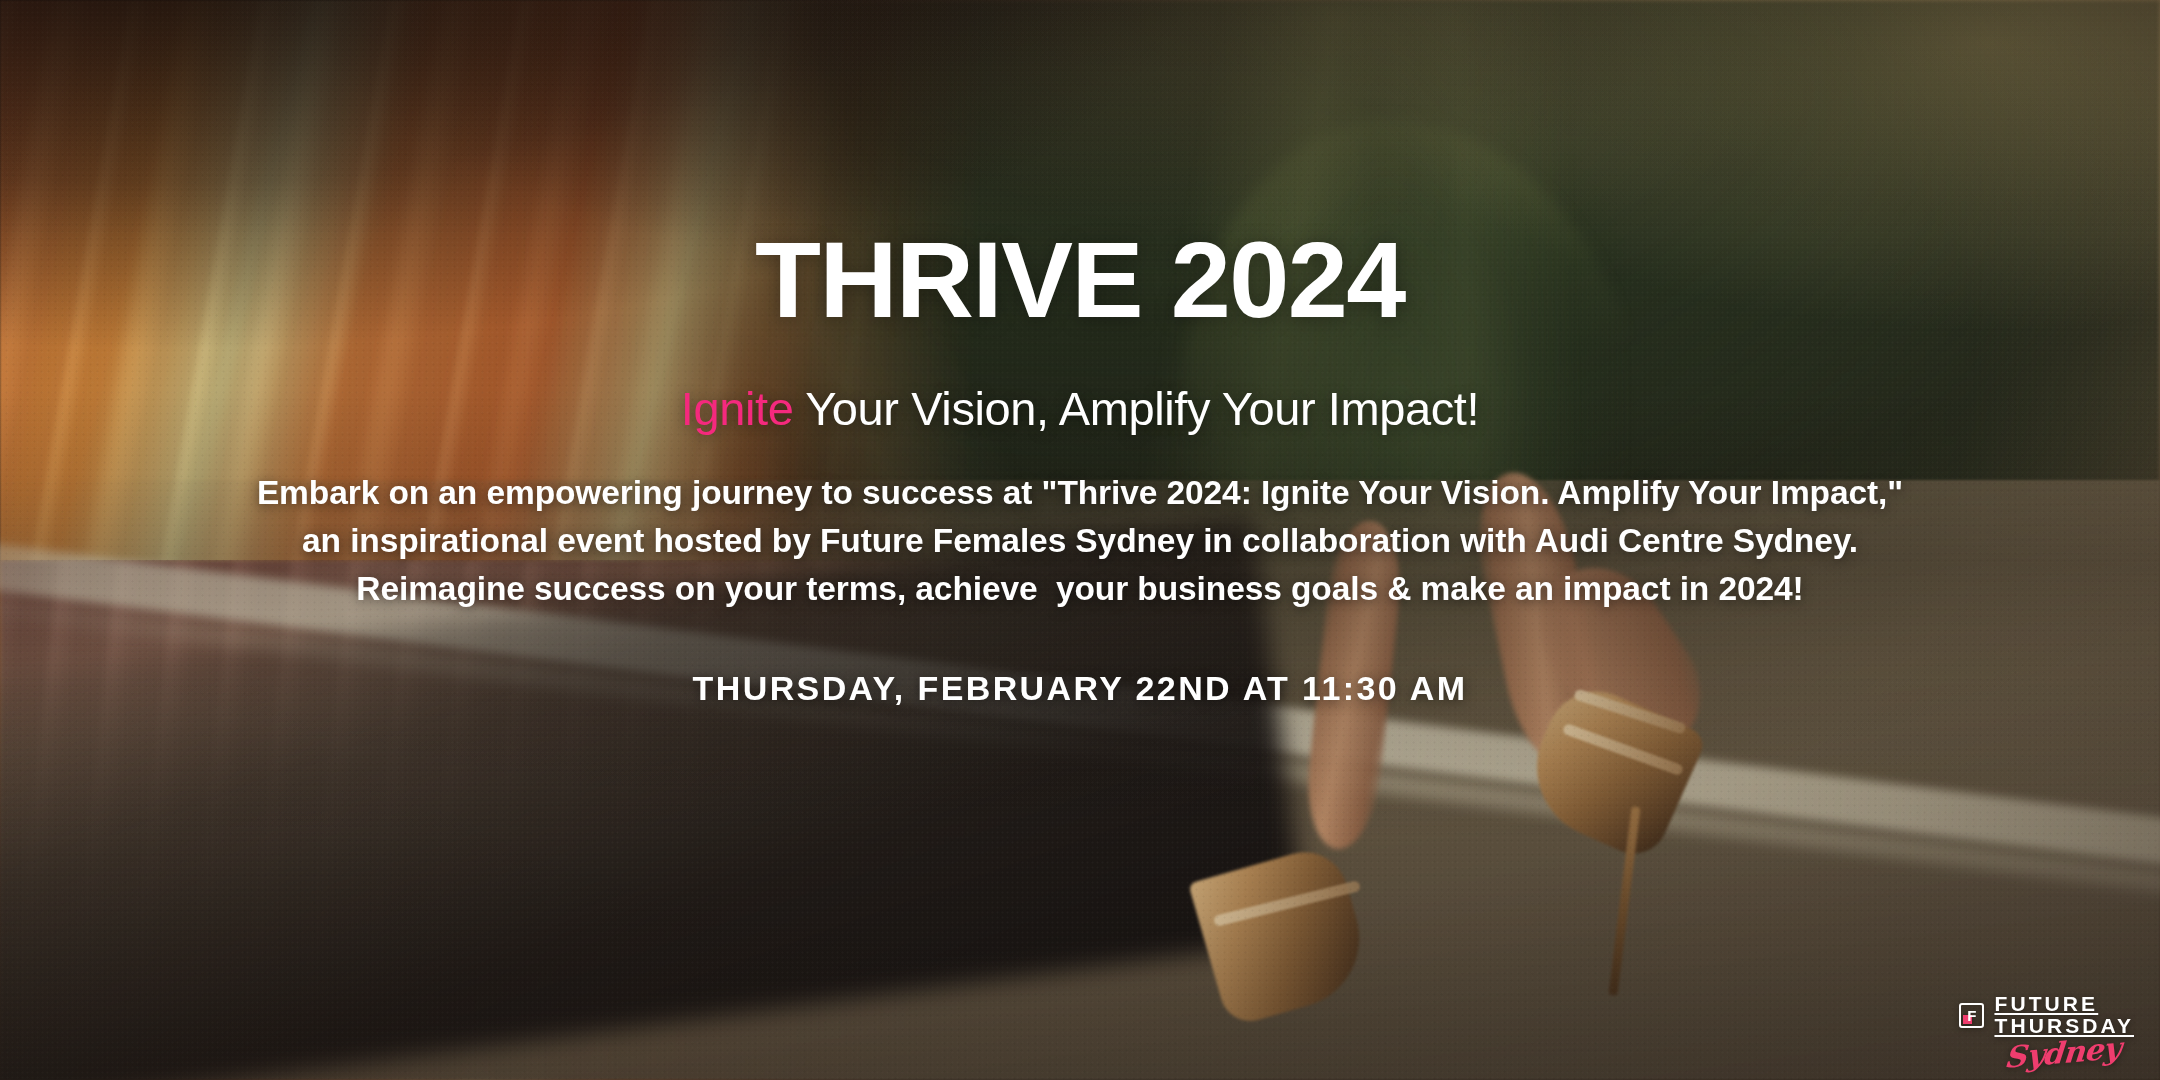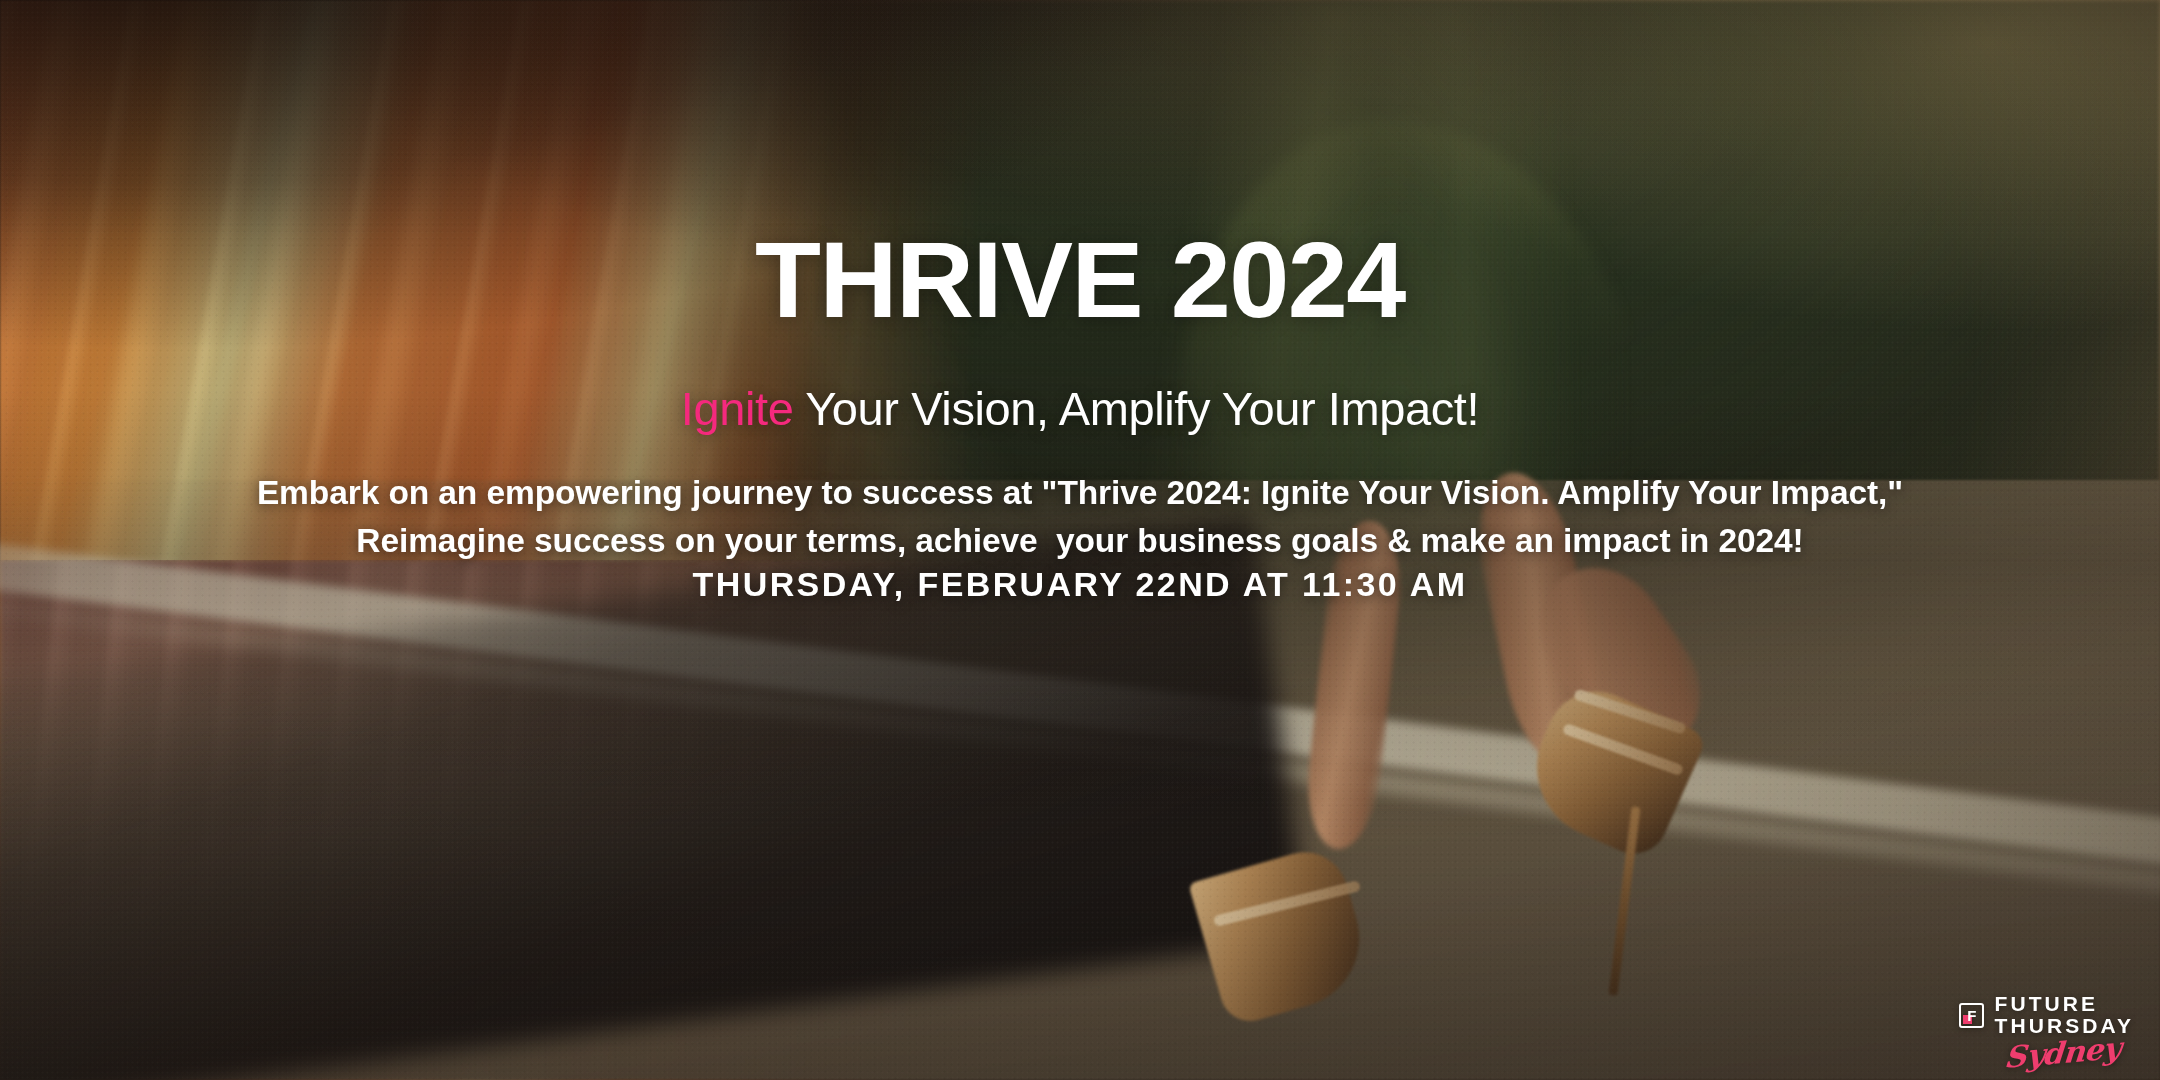--- a/index.html
+++ b/index.html
@@ -249,20 +249,21 @@
     font-weight:700;
     line-height:1.43;
     letter-spacing:-.1px;
     color:#ffffff;
     text-shadow:0 2px 12px rgba(0,0,0,.5);
     max-width:2160px;
   }
   .desc .line { display:block; white-space:pre; }
 
   .datetime {
+    margin-top:56px;
     font-size:34px;
     font-weight:700;
     letter-spacing:2.4px;
     color:#ffffff;
     text-shadow:0 2px 12px rgba(0,0,0,.5);
     white-space:nowrap;
   }
 
   
   #logo {
@@ -283,21 +284,21 @@
     position:absolute; left:1.5px; bottom:1.5px;
     width:9px; height:9px; background:#ef3d6e;
   }
   .logo-mark .f {
     position:relative; z-index:2;
     font-size:15px; font-weight:700; line-height:1;
     color:#ffffff;
   }
   .logo-words { display:flex; flex-direction:column; line-height:1.04; }
   .logo-words span {
-    font-size:21px; font-weight:700; letter-spacing:3.1px; color:#ffffff;
+    font-size:21px; font-weight:700; letter-spacing:3.1px; color:#ffffff;text-decoration:underline;
   }
   .logo-city {
     margin-top:-2px; margin-right:14px;
     font-family:"DejaVu Serif", serif;
     font-style:italic;
     font-size:30px;
     font-weight:700;
     color:#ef3d6e;
     transform:skewX(-12deg) rotate(-5deg);
     letter-spacing:-1px;
@@ -338,20 +339,21 @@
   <div class="bg-layer bg-scrim"></div>
 
   <div id="content">
 
     <h1 class="title">THRIVE 2024</h1>
 
     <h2 class="subtitle"><span class="accent">Ignite</span><span> Your Vision, Amplify Your Impact!</span></h2>
 
     <p class="desc">
       <span class="line">Embark on an empowering journey to success at "Thrive 2024: Ignite Your Vision. Amplify Your Impact,"</span>
+      <span class="line">an inspirational event hosted by Future Females Sydney in collaboration with Audi Centre Sydney.</span>
       <span class="line">Reimagine success on your terms, achieve  your business goals &amp; make an impact in 2024!</span>
     </p>
 
     <div class="datetime">THURSDAY, FEBRUARY 22ND AT 11:30 AM</div>
   </div>
 
   <div id="logo">
     <div class="logo-row">
       <div class="logo-mark">
         <div class="sq"></div>

